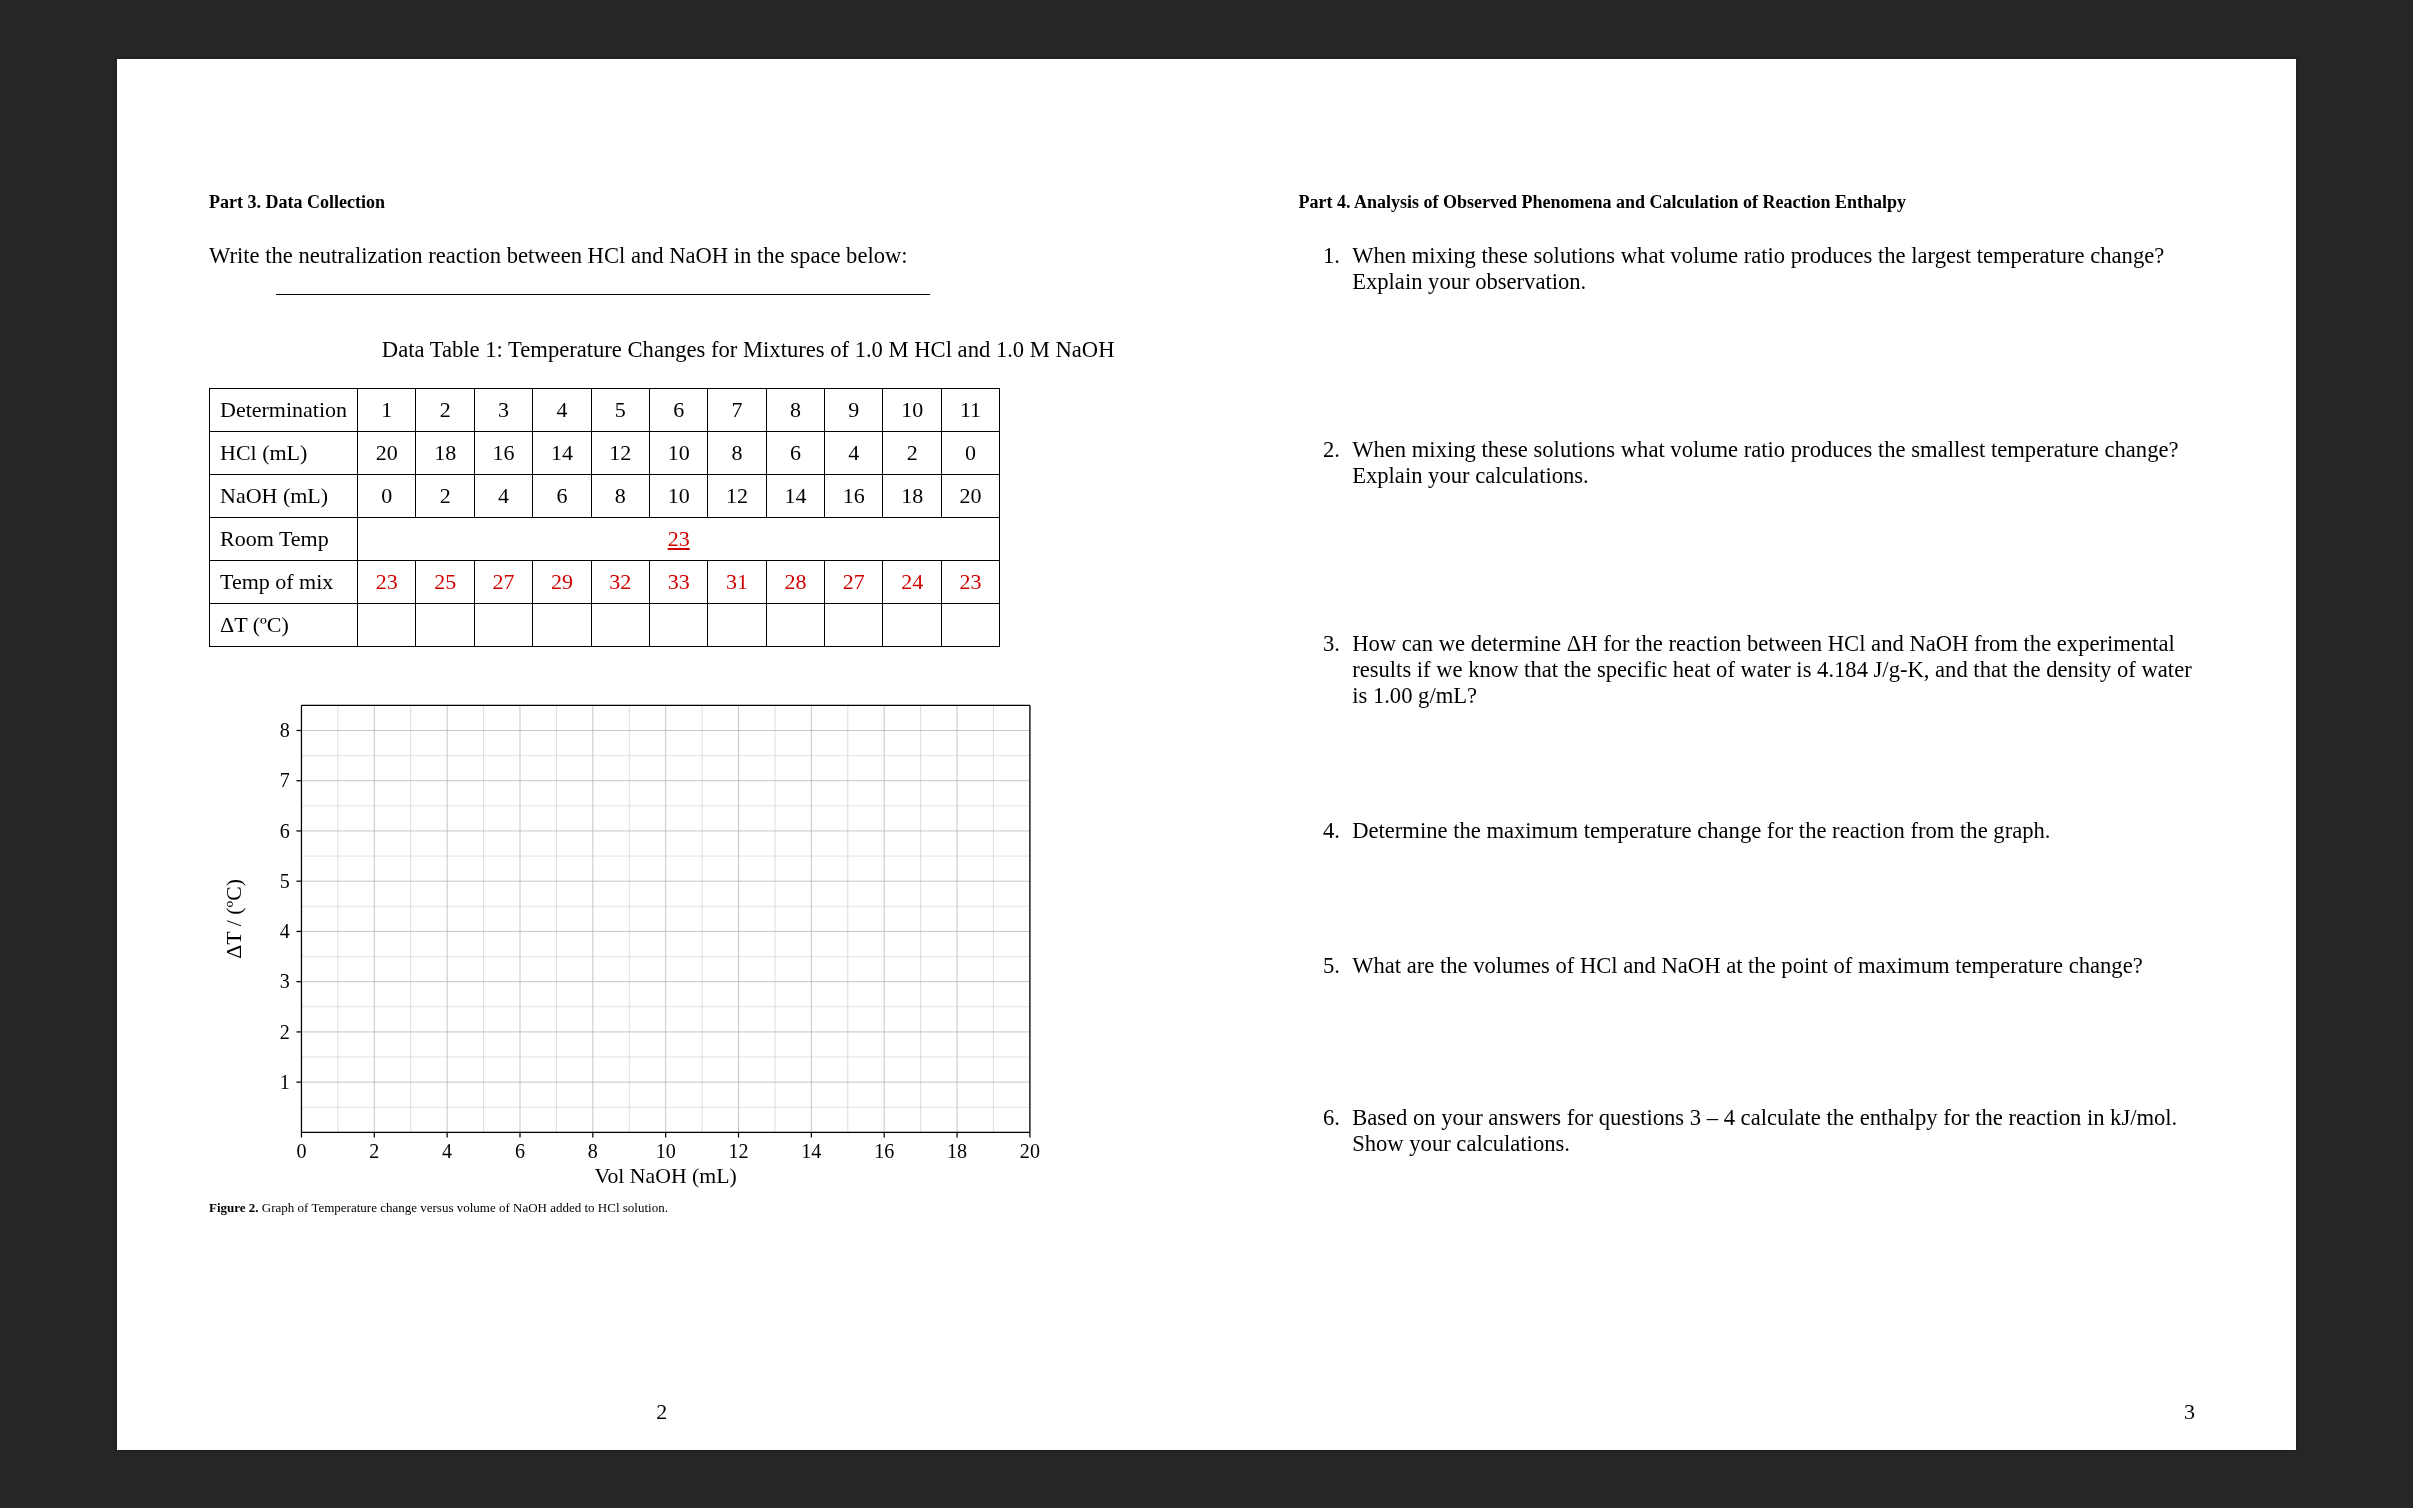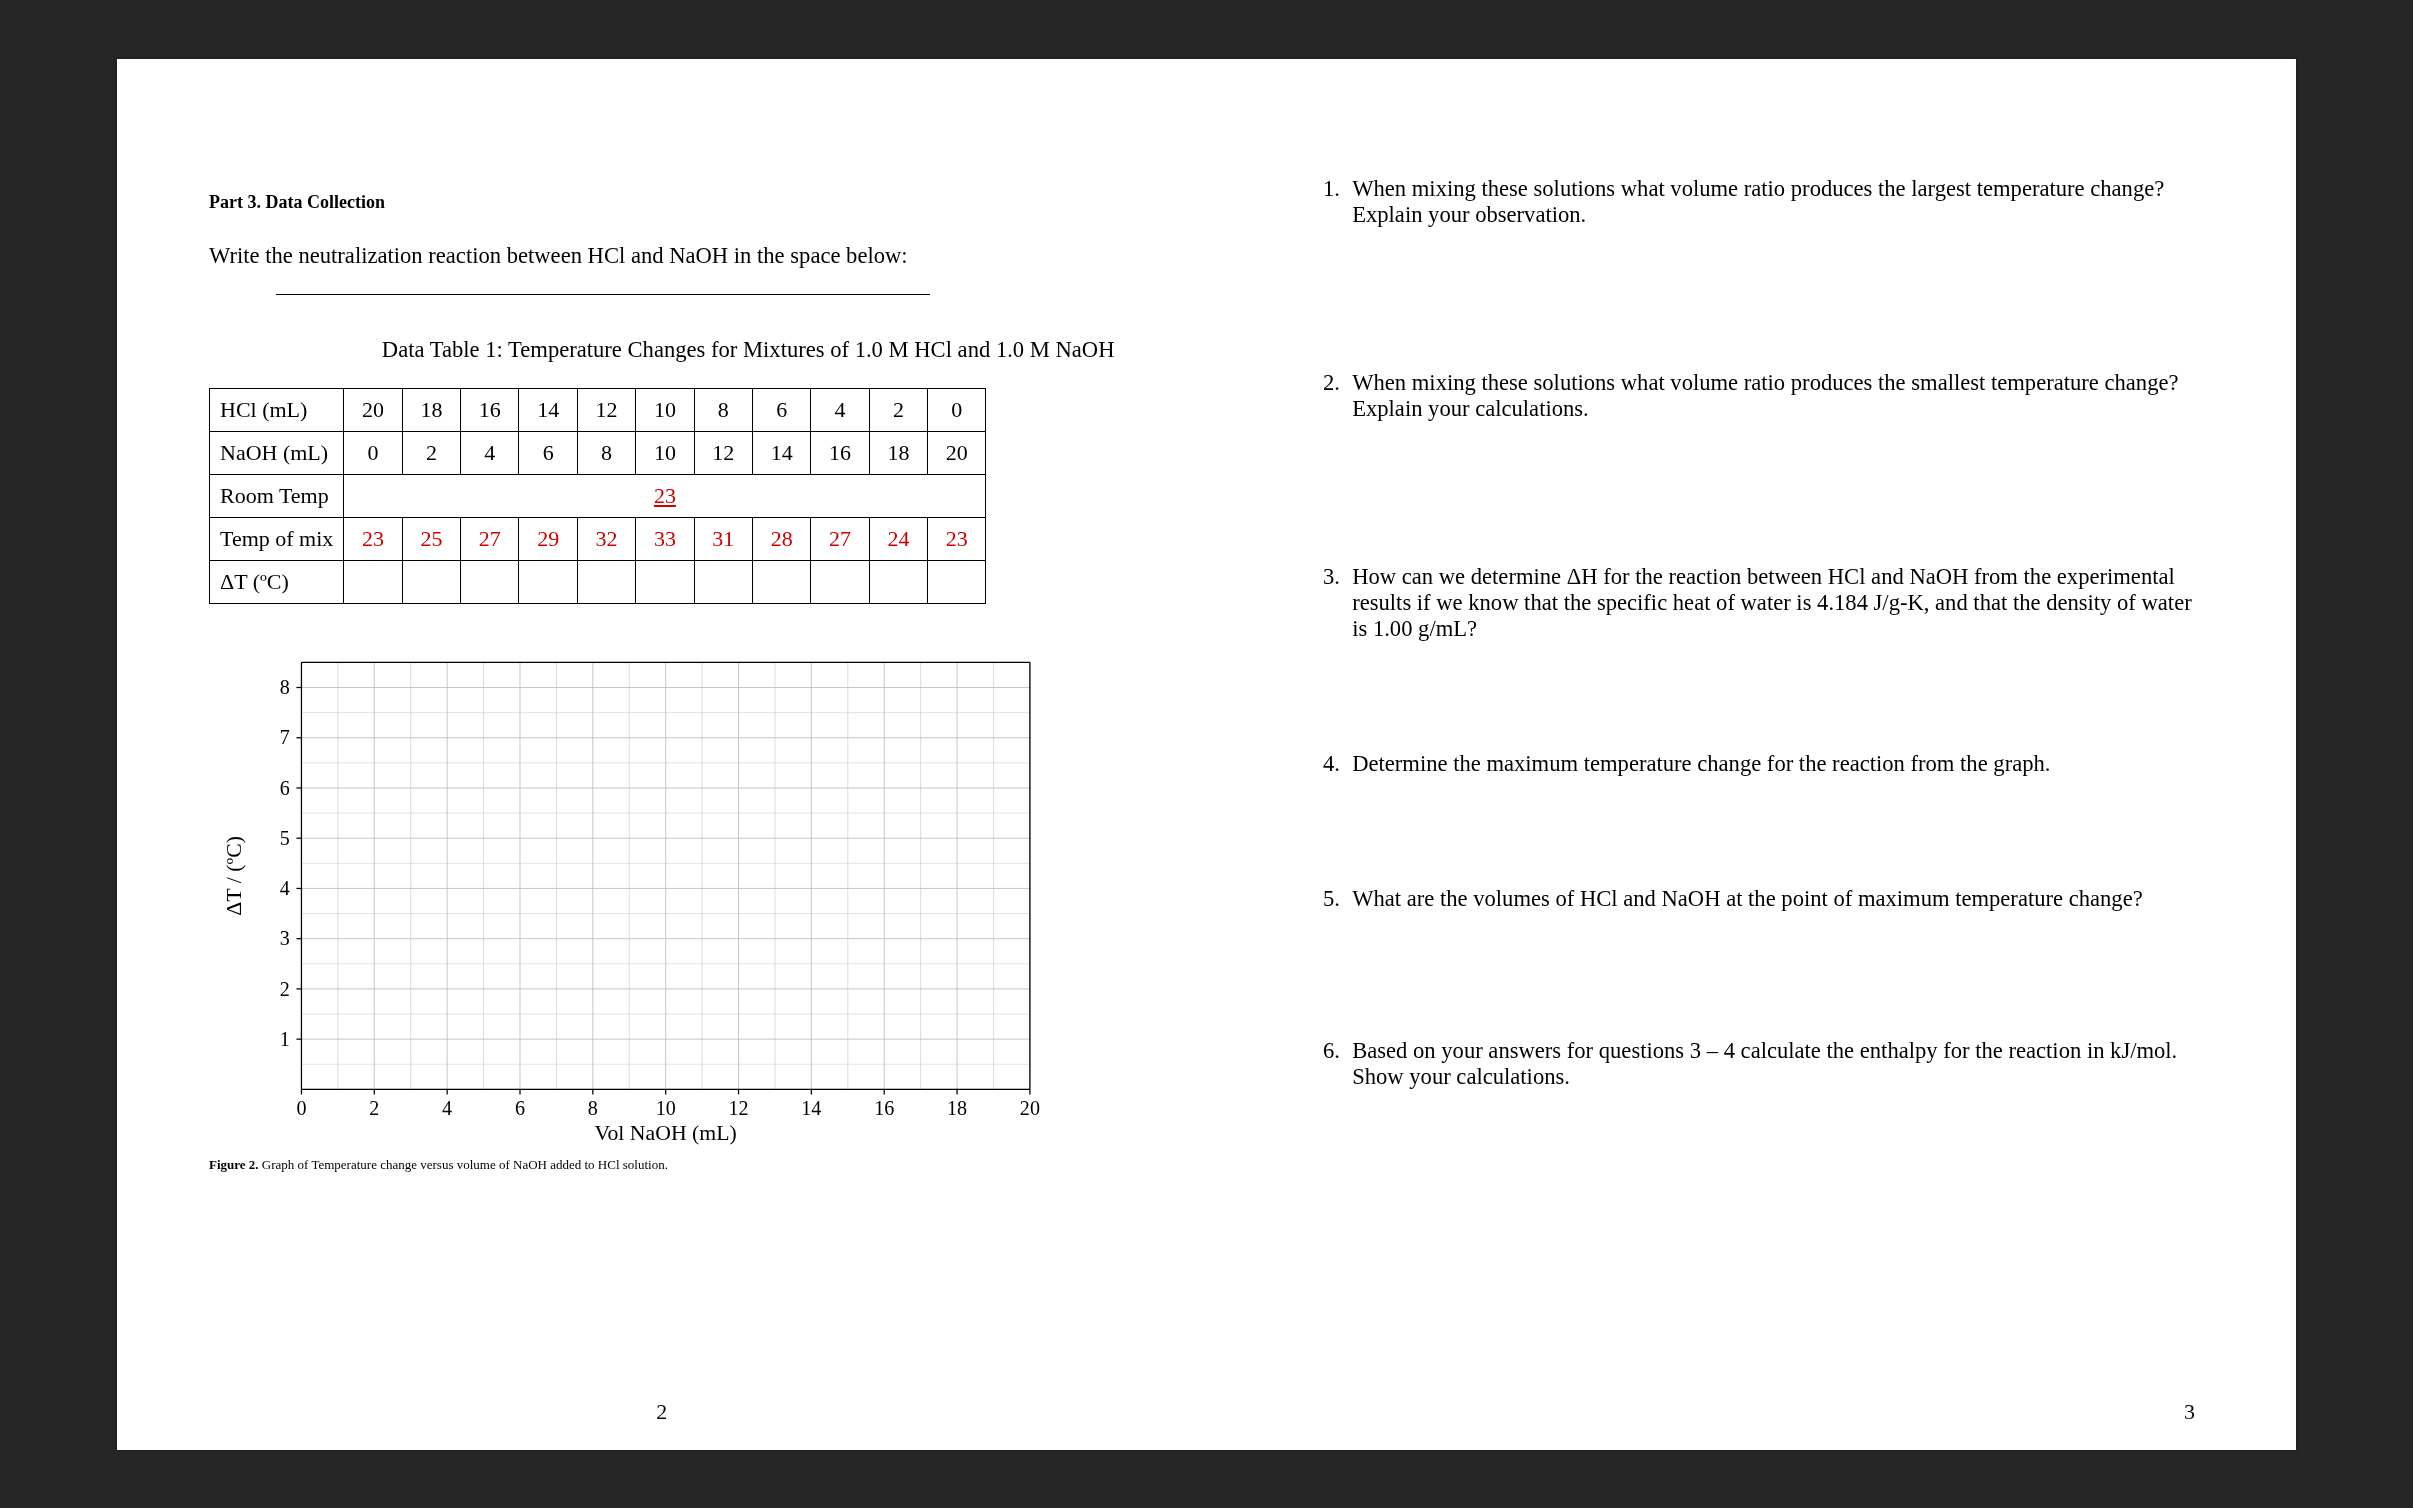--- a/index.html
+++ b/index.html
@@ -36,20 +36,34 @@
   <div class="paper">
 
     <div class="page">
       <h3 class="section">Part 3. Data Collection</h3>
       <p class="instr">Write the neutralization reaction between HCl and NaOH in the space below:</p>
       <div class="blankline"></div>
       <p class="tbltitle">Data Table 1: Temperature Changes for Mixtures of 1.0 M HCl and 1.0 M NaOH</p>
 
       <table class="data">
         <tbody>
+            <tr>
+          <td class="rowhdr">Determination</td>
+          <td>1</td>
+          <td>2</td>
+          <td>3</td>
+          <td>4</td>
+          <td>5</td>
+          <td>6</td>
+          <td>7</td>
+          <td>8</td>
+          <td>9</td>
+          <td>10</td>
+          <td>11</td>
+        </tr>
         <tr>
           <td class="rowhdr">HCl (mL)</td>
           <td>20</td>
           <td>18</td>
           <td>16</td>
           <td>14</td>
           <td>12</td>
           <td>10</td>
           <td>8</td>
           <td>6</td>
@@ -194,20 +208,21 @@
           </svg>
         <div class="figcap">
           <b>Figure 2.</b><span> Graph of Temperature change versus volume of NaOH added to HCl solution.</span>
         </div>
       </div>
 
       <div class="pgnum left">2</div>
     </div>
 
     <div class="page">
+      <h3 class="section">Part 4. Analysis of Observed Phenomena and Calculation of Reaction Enthalpy</h3>
       <ol class="qs">
         <li>When mixing these solutions what volume ratio produces the largest temperature change? Explain your observation.</li>
         <li>When mixing these solutions what volume ratio produces the smallest temperature change? Explain your calculations.</li>
         <li class="q3">How can we determine ΔH for the reaction between HCl and NaOH from the experimental results if we know that the specific heat of water is 4.184 J/g-K, and that the density of water is 1.00 g/mL?</li>
         <li class="q4">Determine the maximum temperature change for the reaction from the graph.</li>
         <li class="q5">What are the volumes of HCl and NaOH at the point of maximum temperature change?</li>
         <li>Based on your answers for questions 3 – 4 calculate the enthalpy for the reaction in kJ/mol. Show your calculations.</li>
       </ol>
       <div class="pgnum right">3</div>
     </div>

